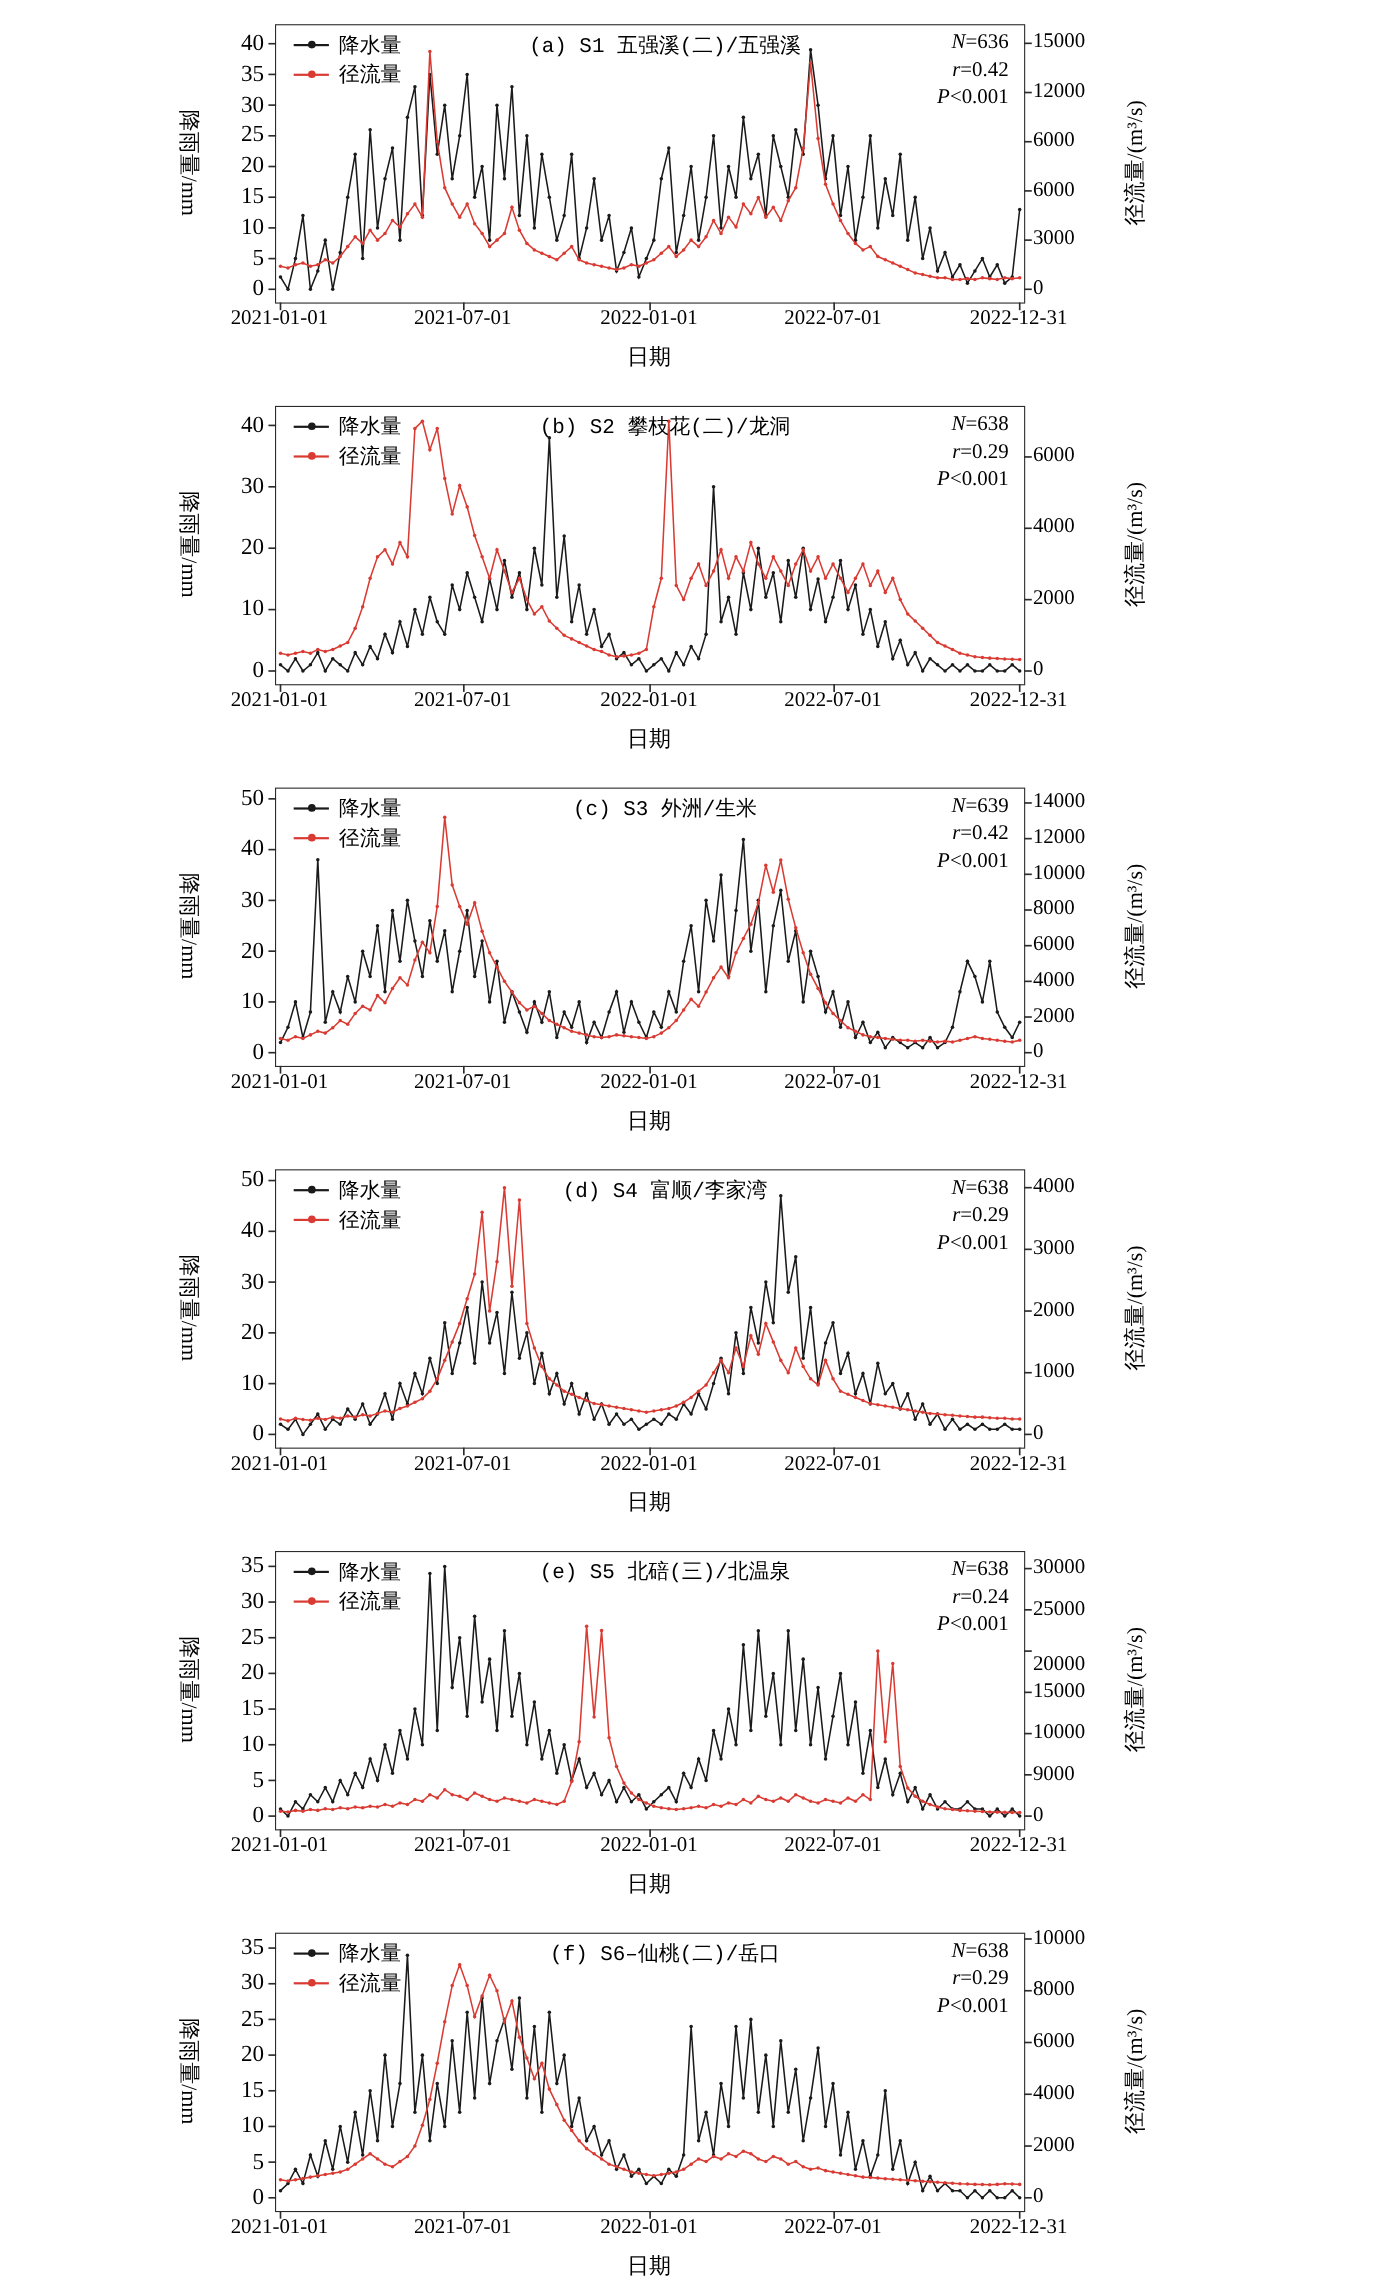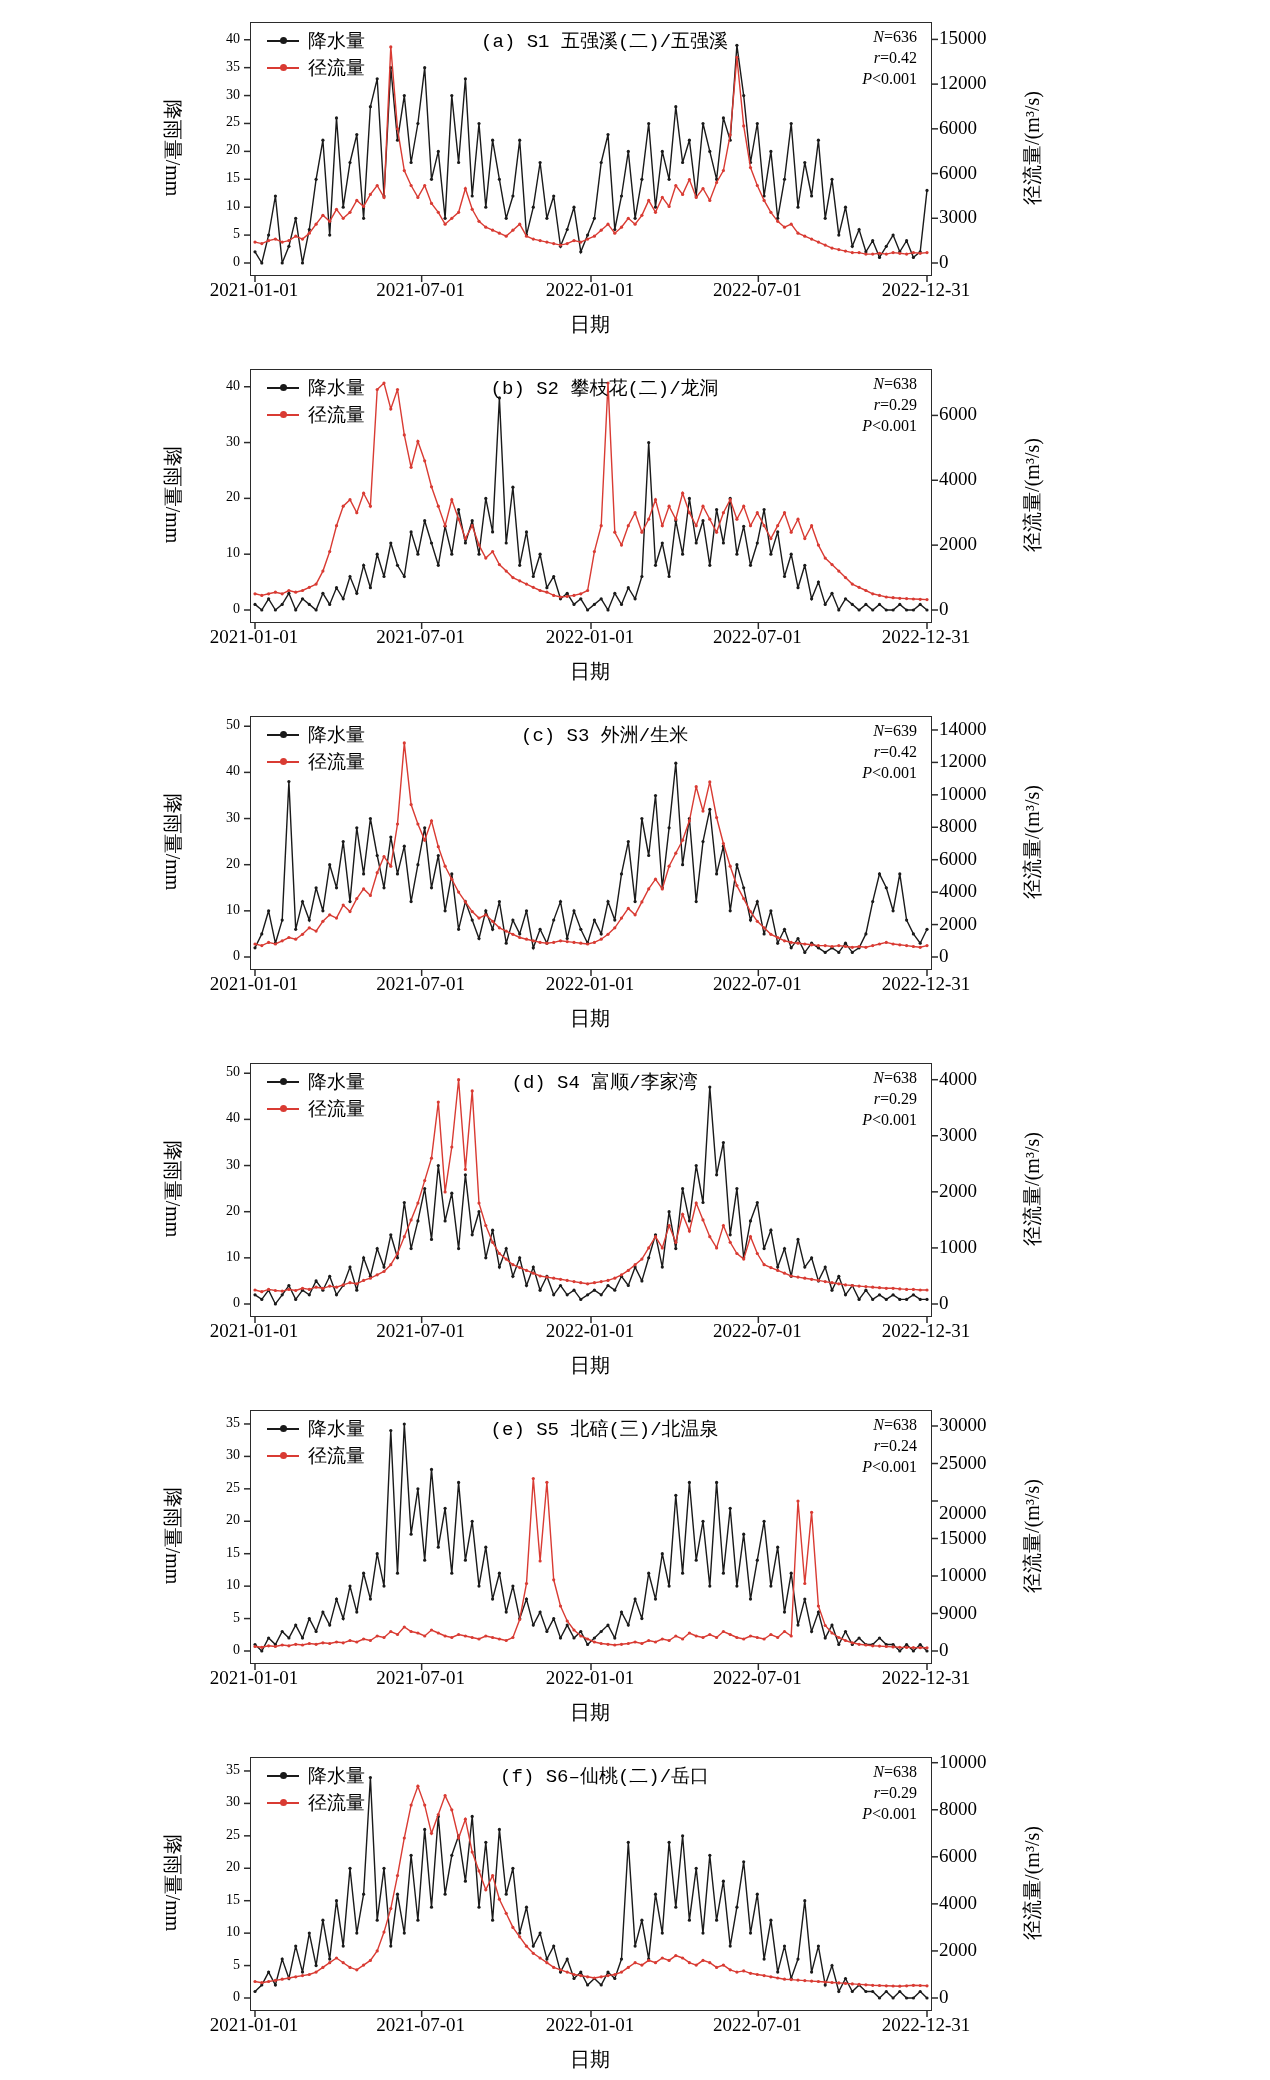--- a/index.html
+++ b/index.html
@@ -9,26 +9,26 @@
   .plot{position:absolute;left:250px;top:14px;width:680px;height:252px;border:1.6px solid #2b2b2b;background:#fff;}
   svg.chart{position:absolute;left:0;top:0;width:680px;height:252px;overflow:visible;}
   .legend{position:absolute;left:16px;top:4px;}
   .lrow{display:flex;align-items:center;height:27px;}
   .lmark{width:32px;height:2px;position:relative;display:inline-block;}
   .lmark::after{content:"";position:absolute;width:7px;height:7px;border-radius:50%;left:50%;margin-left:-3.5px;top:-2.5px;}
   .lmark.black{background:#1a1a1a;} .lmark.black::after{background:#1a1a1a;}
   .lmark.red{background:#d93b33;} .lmark.red::after{background:#d93b33;}
   .ltext{margin-left:9px;font-size:19px;}
   .ptitle{position:absolute;left:52%;transform:translateX(-50%);top:5px;font-size:19px;white-space:nowrap;font-family:Liberation Mono, monospace;}
-  .stats{position:absolute;right:14px;top:3px;text-align:right;font-size:16px;line-height:1.32;}
+  .stats{position:absolute;right:14px;top:3px;text-align:right;font-size:19px;line-height:1.32;}
   .stats i{font-style:italic;}
   .ylab-left{position:absolute;left:172px;top:140px;transform:translate(-50%,-50%) rotate(90deg);font-size:20px;white-space:nowrap;}
   .ylab-right{position:absolute;left:1032px;top:140px;transform:translate(-50%,-50%) rotate(-90deg);font-size:20px;white-space:nowrap;}
   .xlabel{position:absolute;left:590px;top:303px;transform:translateX(-50%);font-size:20px;}
-  .tkl{position:absolute;left:186px;width:54px;text-align:right;font-size:14px;transform:translateY(-50%);}
+  .tkl{position:absolute;left:186px;width:54px;text-align:right;font-size:21px;transform:translateY(-50%);}
   .tkr{position:absolute;left:939px;font-size:19px;transform:translateY(-50%);white-space:nowrap;}
   .tkx{position:absolute;top:271px;font-size:19px;transform:translateX(-50%);white-space:nowrap;}
 </style>
 </head>
 <body>
 
 <div class="figure">
 
   <section class="panel" style="top:8px">
     <div class="ylab-left">降雨量/mm</div>

